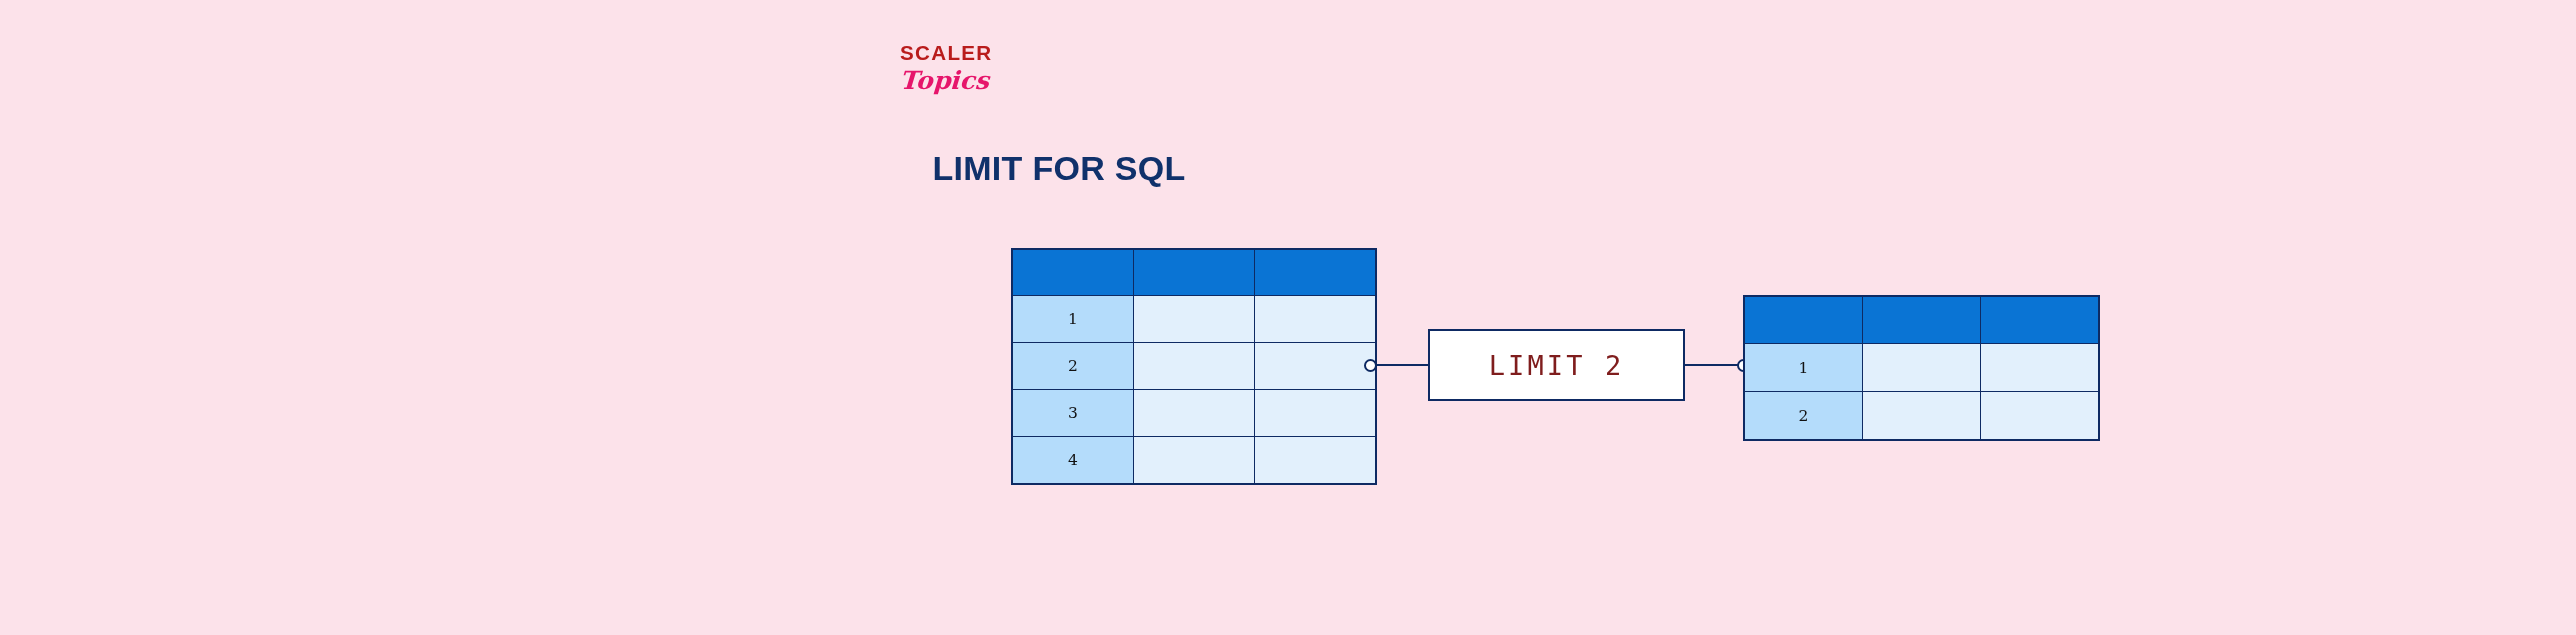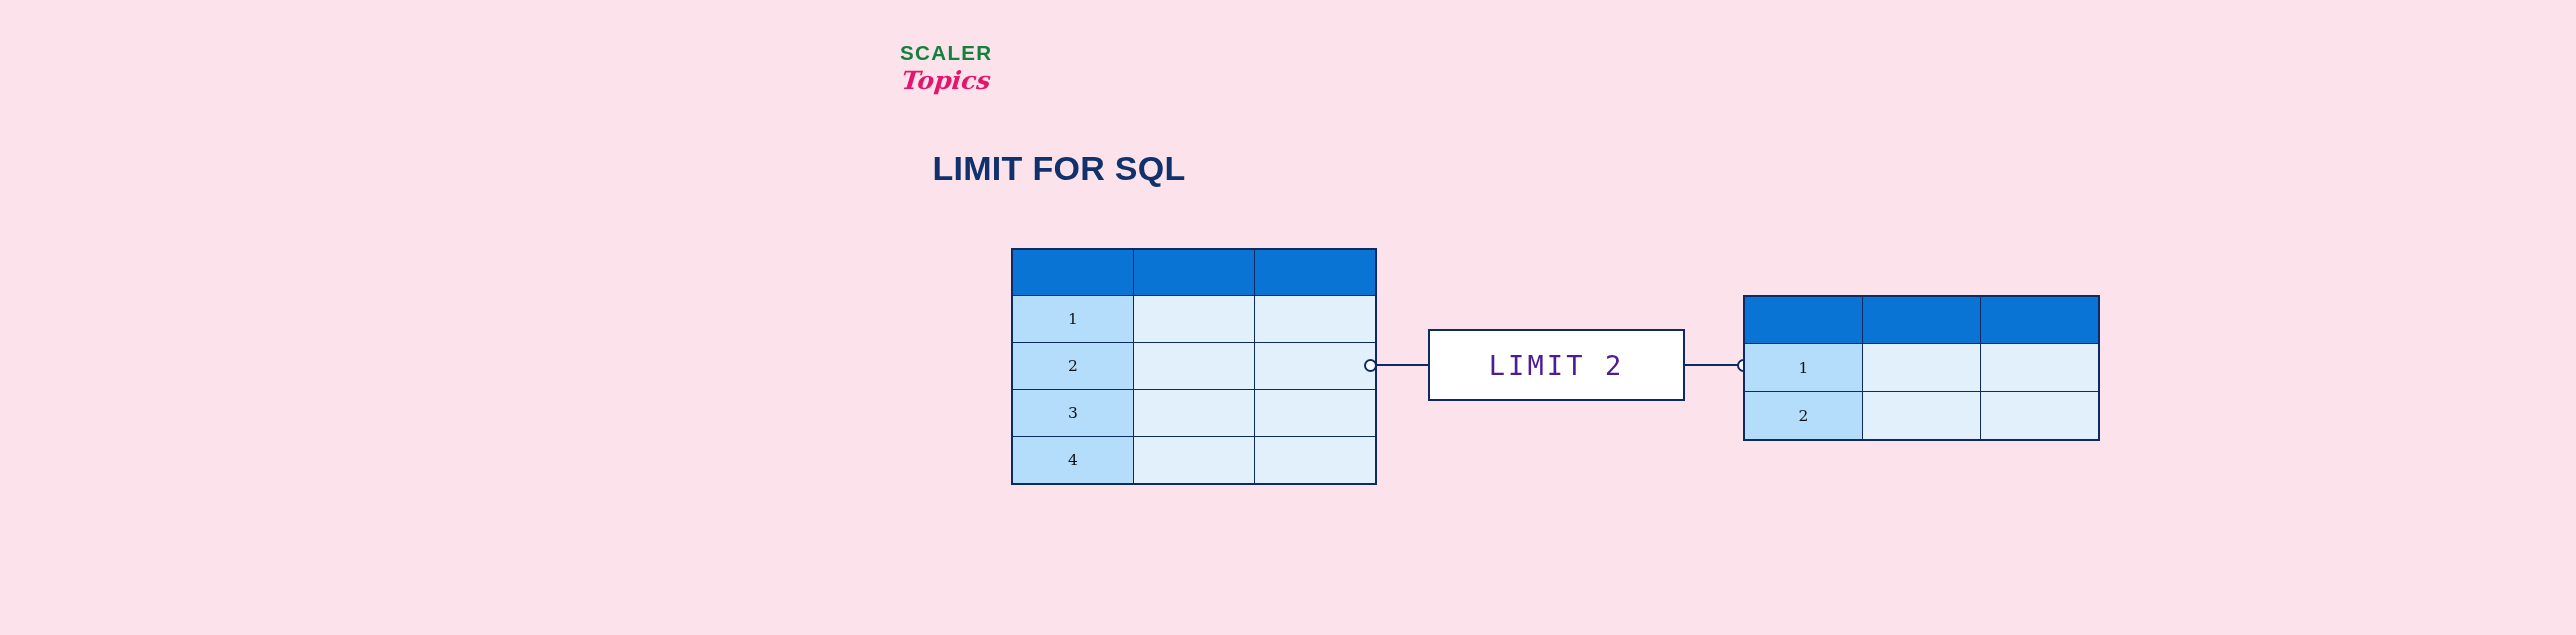--- a/index.html
+++ b/index.html
@@ -22,21 +22,21 @@
     top: 43px;
     width: 134px;
     height: 67px;
     user-select: none;
   }
   .logo-scaler {
     font-family: "Liberation Sans", sans-serif;
     font-weight: bold;
     font-size: 20.6px;
     letter-spacing: 1.3px;
-    color: #15803d;
+    color: #b91c1c;
     line-height: 1;
     display: block;
   }
   .logo-topics {
     font-family: "DejaVu Serif", serif;
     font-style: italic;
     font-weight: bold;
     font-size: 25px;
     color: #e6156b;
     line-height: 1;
@@ -124,21 +124,21 @@
     height: 72px;
     background: #ffffff;
     border: 2.6px solid #0e2a63;
     box-sizing: border-box;
     display: flex;
     align-items: center;
     justify-content: center;
     font-family: "DejaVu Sans Mono", monospace;
     font-size: 27px;
     letter-spacing: 3.1px;
-    color: #4c1d95;
+    color: #7f1d1d;
   }
 
   
   .conn-line {
     position: absolute;
     height: 2.1px;
     background: #0e2a63;
   }
   #conn-line-left  { left: 1370px; top: 364px; width: 61px; }
   #conn-line-right { left: 1684px; top: 364px; width: 62px; }

